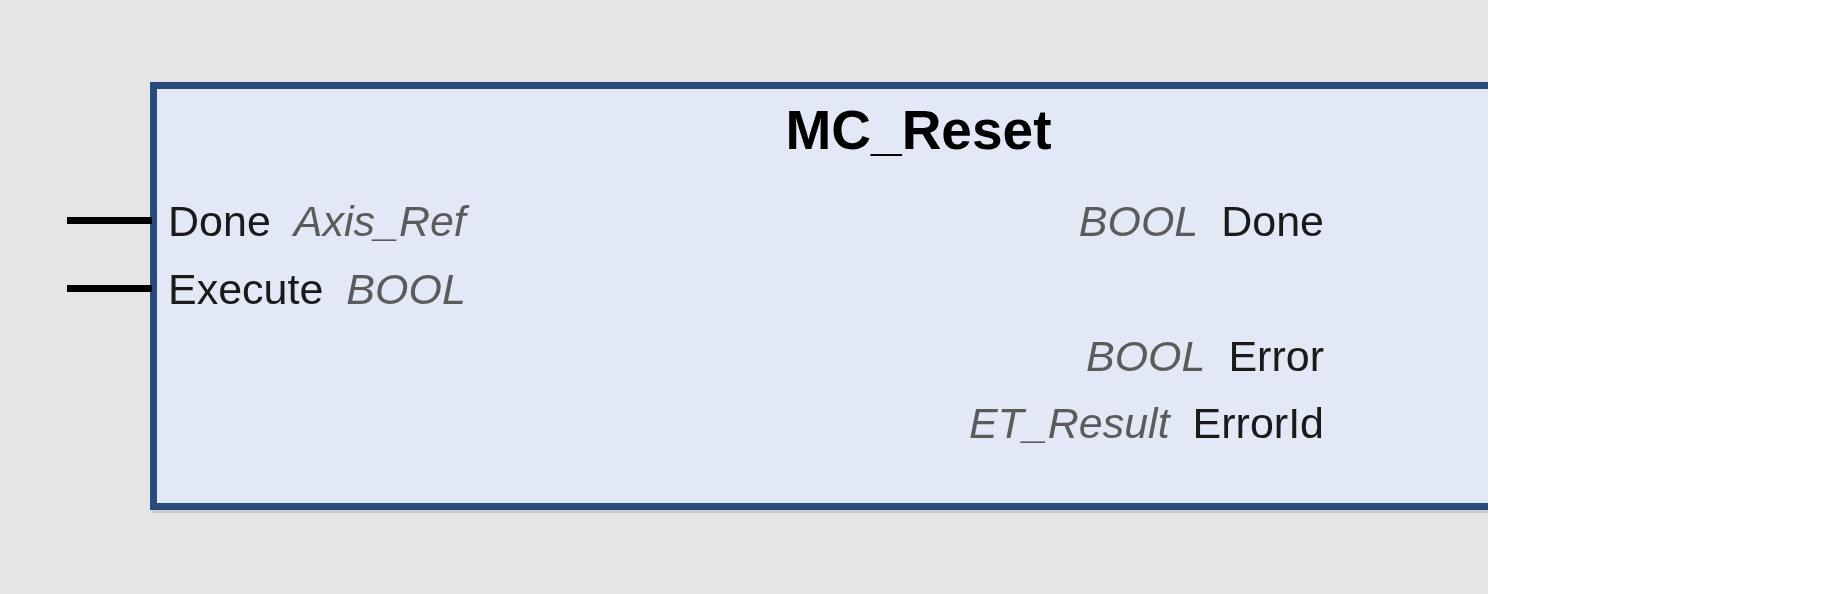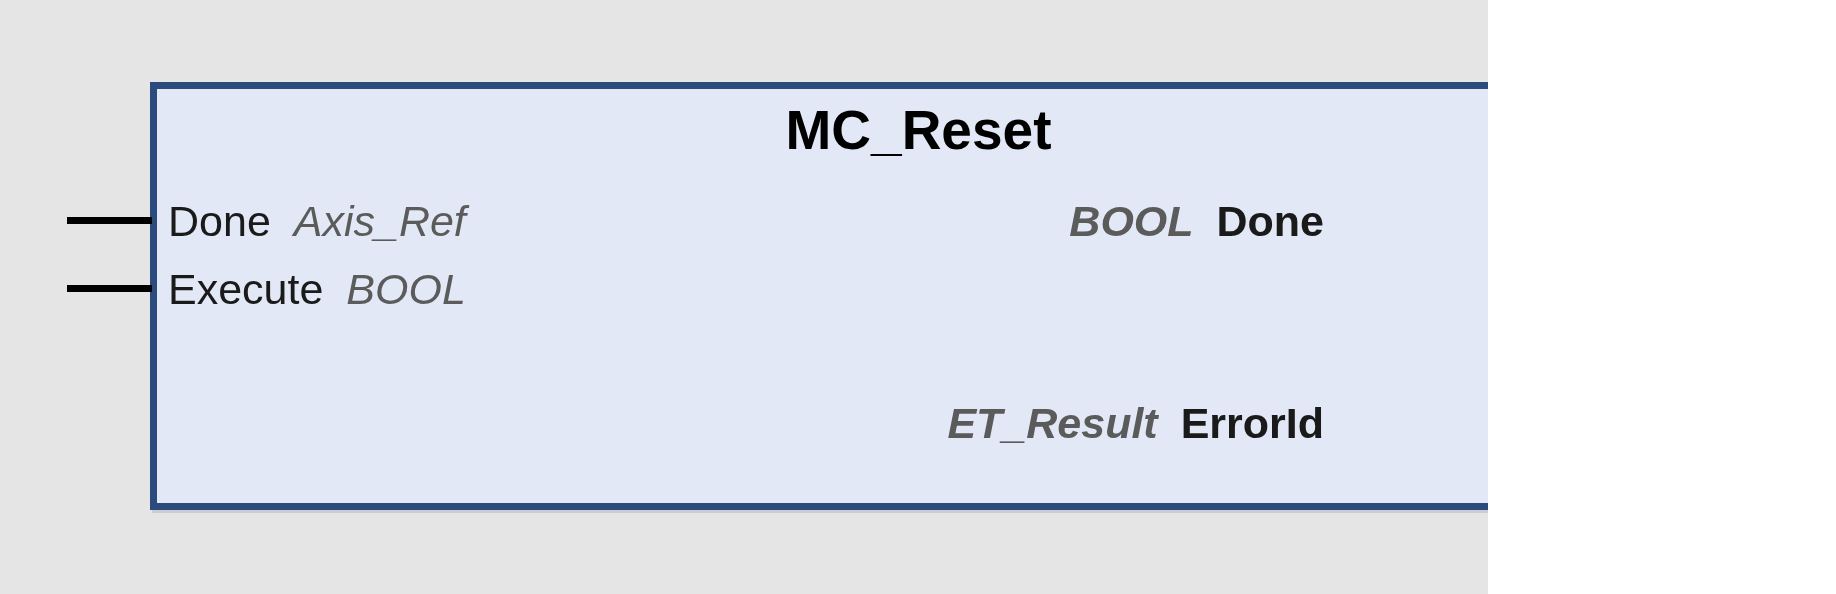--- a/index.html
+++ b/index.html
@@ -39,21 +39,21 @@
     white-space: nowrap;
   }
   .row {
     position: absolute;
     font-size: 43px;
     line-height: 52px;
     white-space: nowrap;
     color: #000000;
   }
   .row.input { left: 168px; text-align: left; }
-  .row.output { left: 900px; right: 164px; text-align: right; font-weight: bold; }
+  .row.output { left: 900px; right: 164px; text-align: right; }
   .pname { color: #1a1a1a; }
   .ptype {
     color: #5b5b5b;
     font-style: italic;
   }
   .row.input .ptype { margin-left: 11px; text-align: right; }
   .row.output .ptype { margin-right: 11px; }
   .pin {
     position: absolute;
     height: 7px;
@@ -93,18 +93,22 @@
   </div>
   <div class="row input r2">
     <span class="pname">Execute</span>
     <span class="ptype">BOOL</span>
   </div>
 
   <div class="row output r1">
     <span class="ptype">BOOL</span>
     <span class="pname">Done</span>
   </div>
+  <div class="row output r3">
+    <span class="ptype">BOOL</span>
+    <span class="pname">Error</span>
+  </div>
   <div class="row output r4">
     <span class="ptype">ET_Result</span>
     <span class="pname">ErrorId</span>
   </div>
 
 </div>
 
 </body></html>

